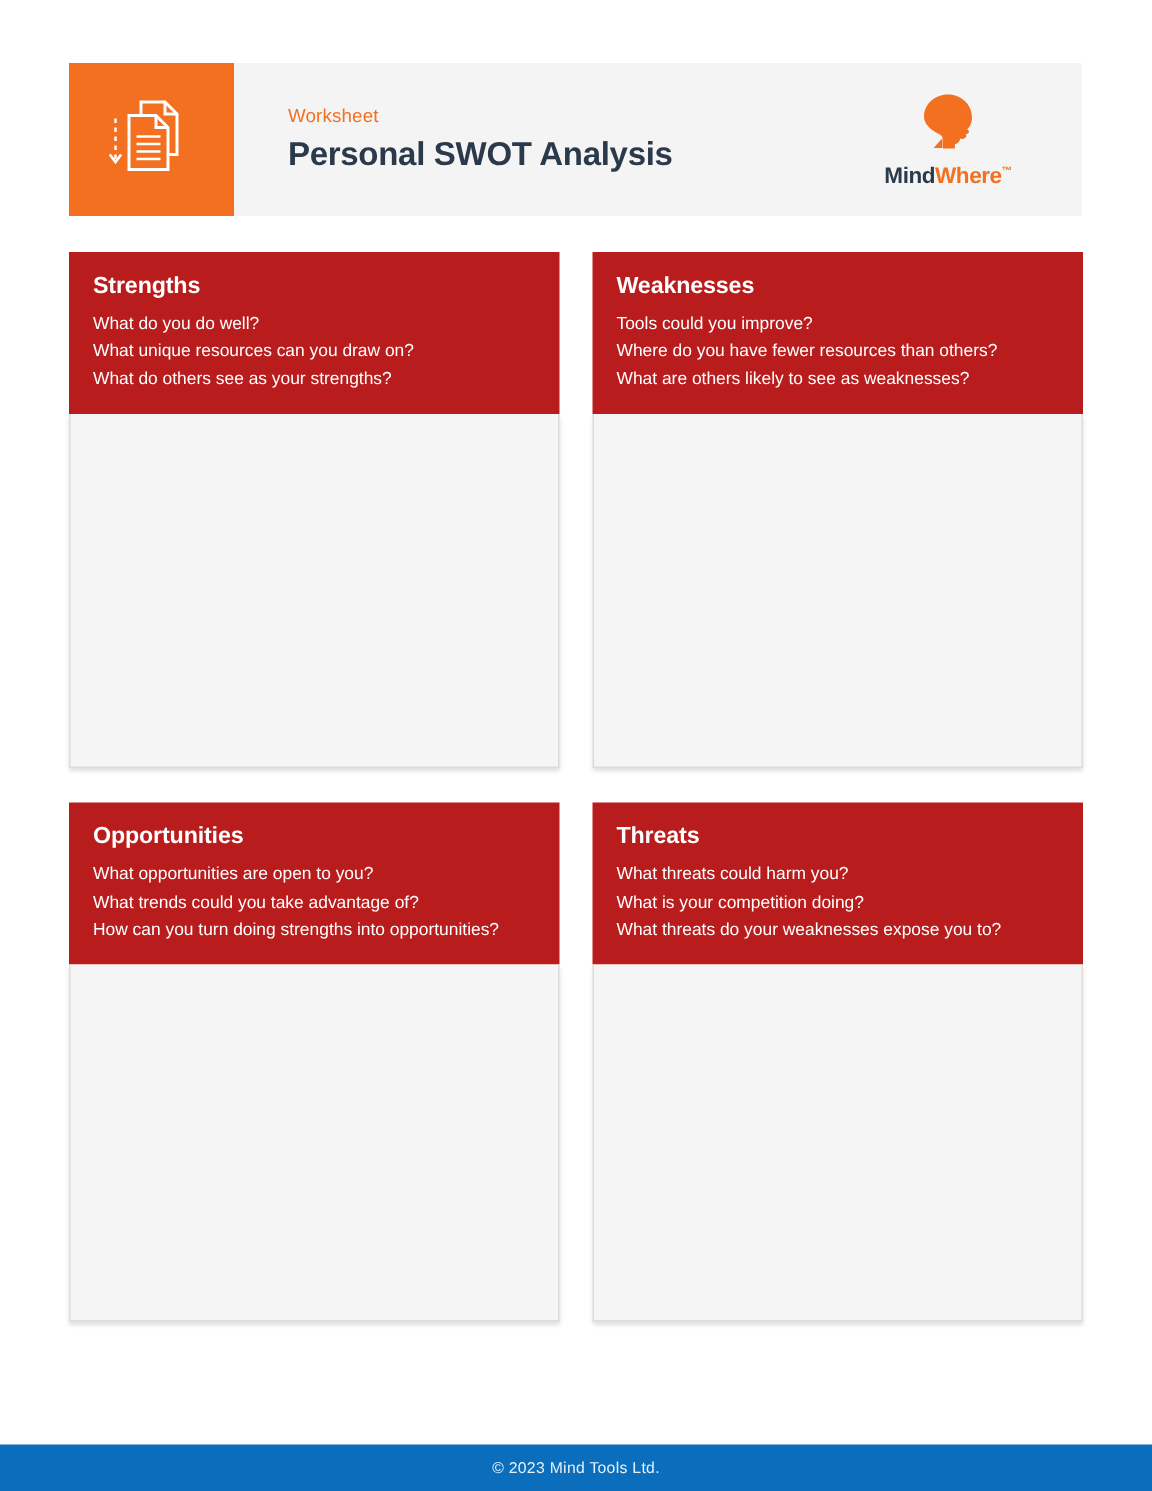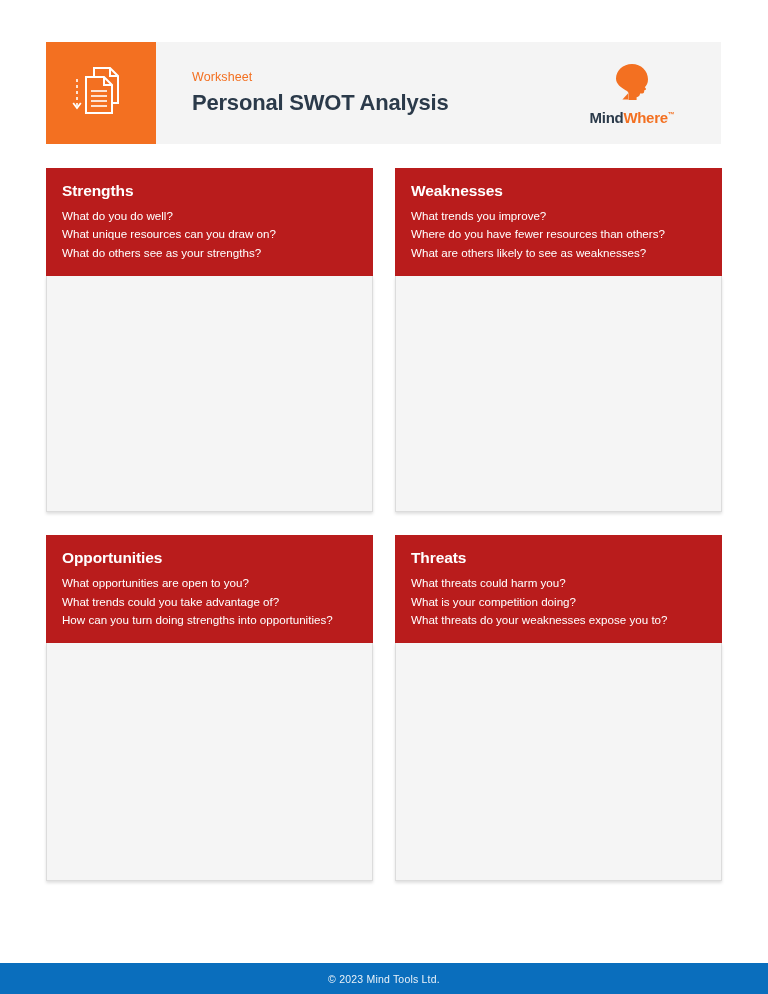--- a/index.html
+++ b/index.html
@@ -200,21 +200,21 @@
       <div class="quad-prompt">What do you do well?</div>
       <div class="quad-prompt">What unique resources can you draw on?</div>
       <div class="quad-prompt">What do others see as your strengths?</div>
     </div>
     <div class="quad-body tall"></div>
   </div>
 
   <div class="quadrant">
     <div class="quad-head">
       <div class="quad-title">Weaknesses</div>
-      <div class="quad-prompt">What trends you improve?</div>
+      <div class="quad-prompt">Tools could you improve?</div>
       <div class="quad-prompt">Where do you have fewer resources than others?</div>
       <div class="quad-prompt">What are others likely to see as weaknesses?</div>
     </div>
     <div class="quad-body tall"></div>
   </div>
 
   <div class="quadrant">
     <div class="quad-head">
       <div class="quad-title">Opportunities</div>
       <div class="quad-prompt">What opportunities are open to you?</div>

